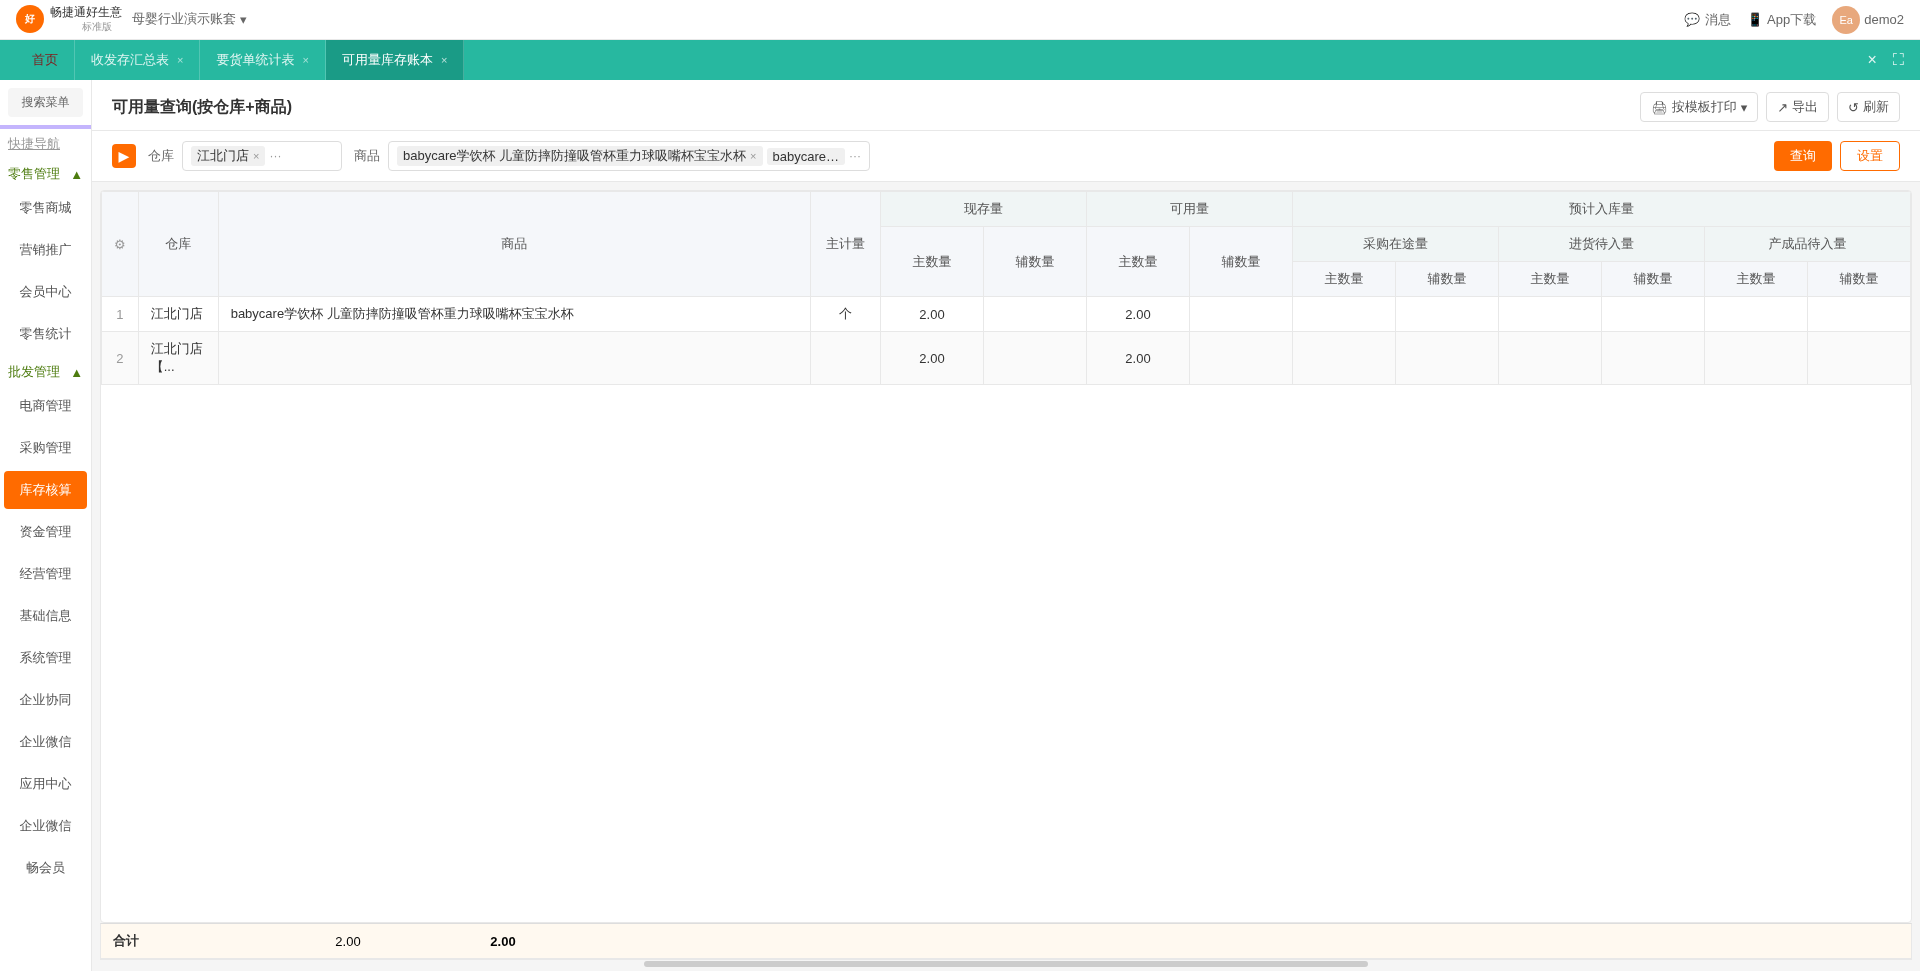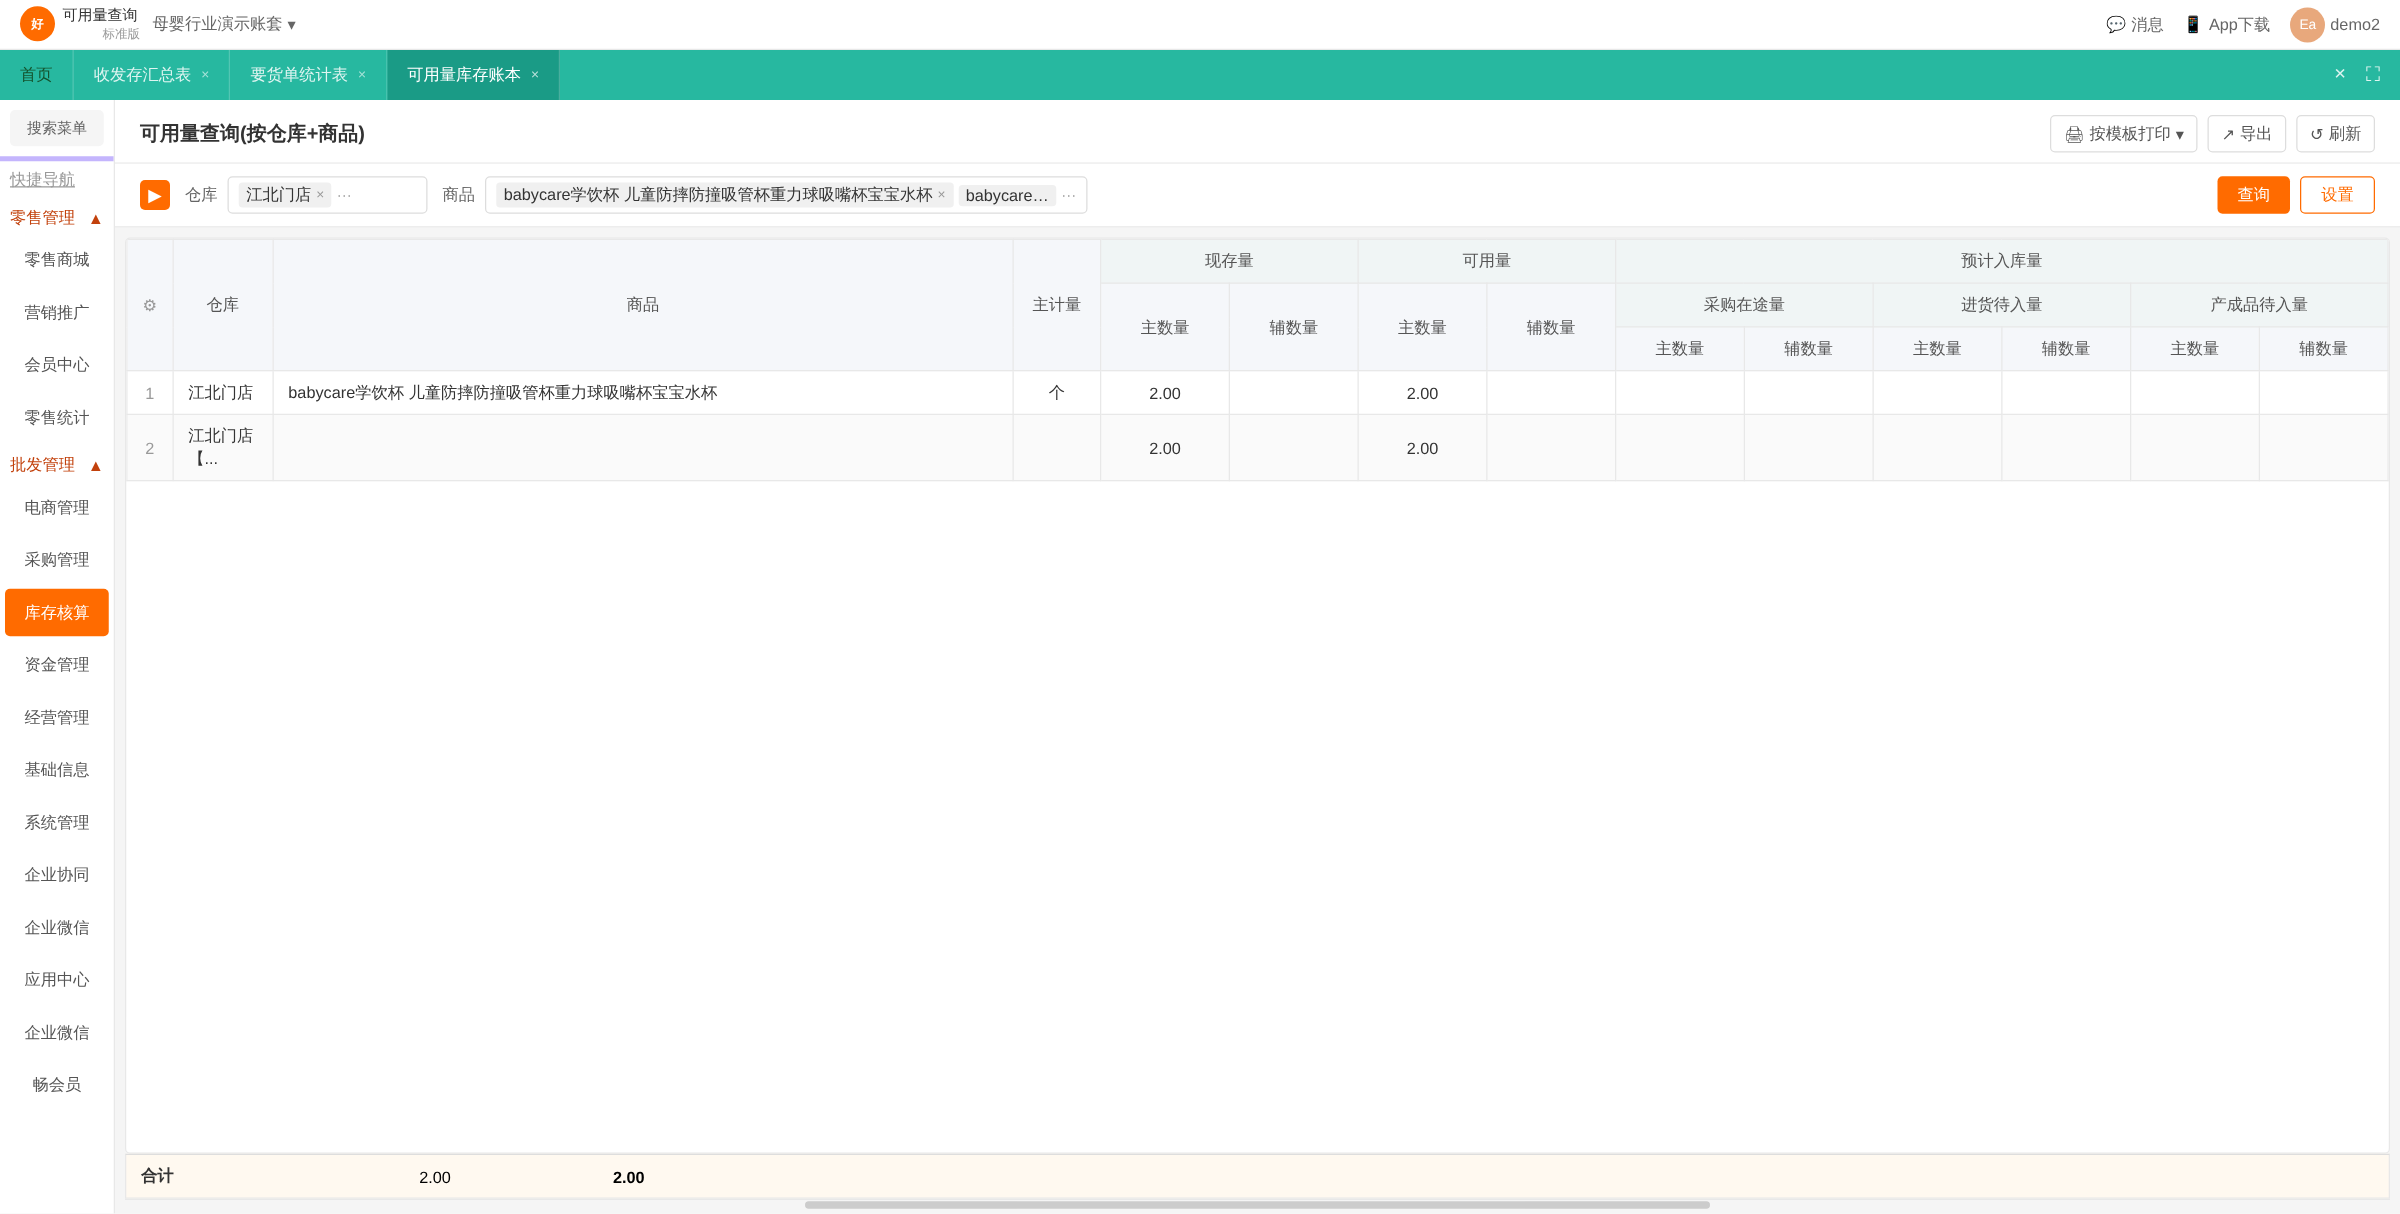--- a/index.html
+++ b/index.html
@@ -101,21 +101,22 @@
       gap: 6px;
       border-right: 1px solid rgba(255,255,255,0.2);
       white-space: nowrap;
     }
     .tab.active {
       background: #1a9b86;
       color: #fff;
     }
     .tab.home {
       background: transparent;
-      color: #14532d;
+      color: #7f1d1d;
+      margin-left: 16px;
     }
     .tab-close {
       font-size: 11px;
       opacity: 0.7;
       margin-left: 2px;
     }
     .tab-bar-end {
       margin-left: auto;
       display: flex;
       align-items: center;
@@ -185,21 +186,21 @@
       gap: 3px;
     }
     .sidebar-item.active { 
       background: #ff6b00; 
       color: #fff; 
       border-radius: 4px;
     }
     .sidebar-group-header {
       padding: 8px 8px 4px;
       font-size: 12px;
-      color: #c2410c;
+      color: #4d7c0f;
       display: flex;
       align-items: center;
       justify-content: space-between;
       cursor: pointer;
     }
 
     
     .content-area {
       flex: 1;
       display: flex;
@@ -414,21 +415,21 @@
     .settings-icon { cursor: pointer; color: #999; }
   </style>
 </head>
 <body>
 
 <div class="top-bar">
   <div class="top-bar-left">
     <div class="logo-area">
       <div class="logo-icon">好</div>
       <div>
-        <div class="logo-text">可用量查询</div>
+        <div class="logo-text">畅捷通好生意</div>
         <div class="logo-sub">标准版</div>
       </div>
     </div>
     <div class="dropdown-trigger">
       <span>母婴行业演示账套</span>
       <span>▾</span>
     </div>
   </div>
   <div class="top-bar-right">
     <div class="top-bar-action">

